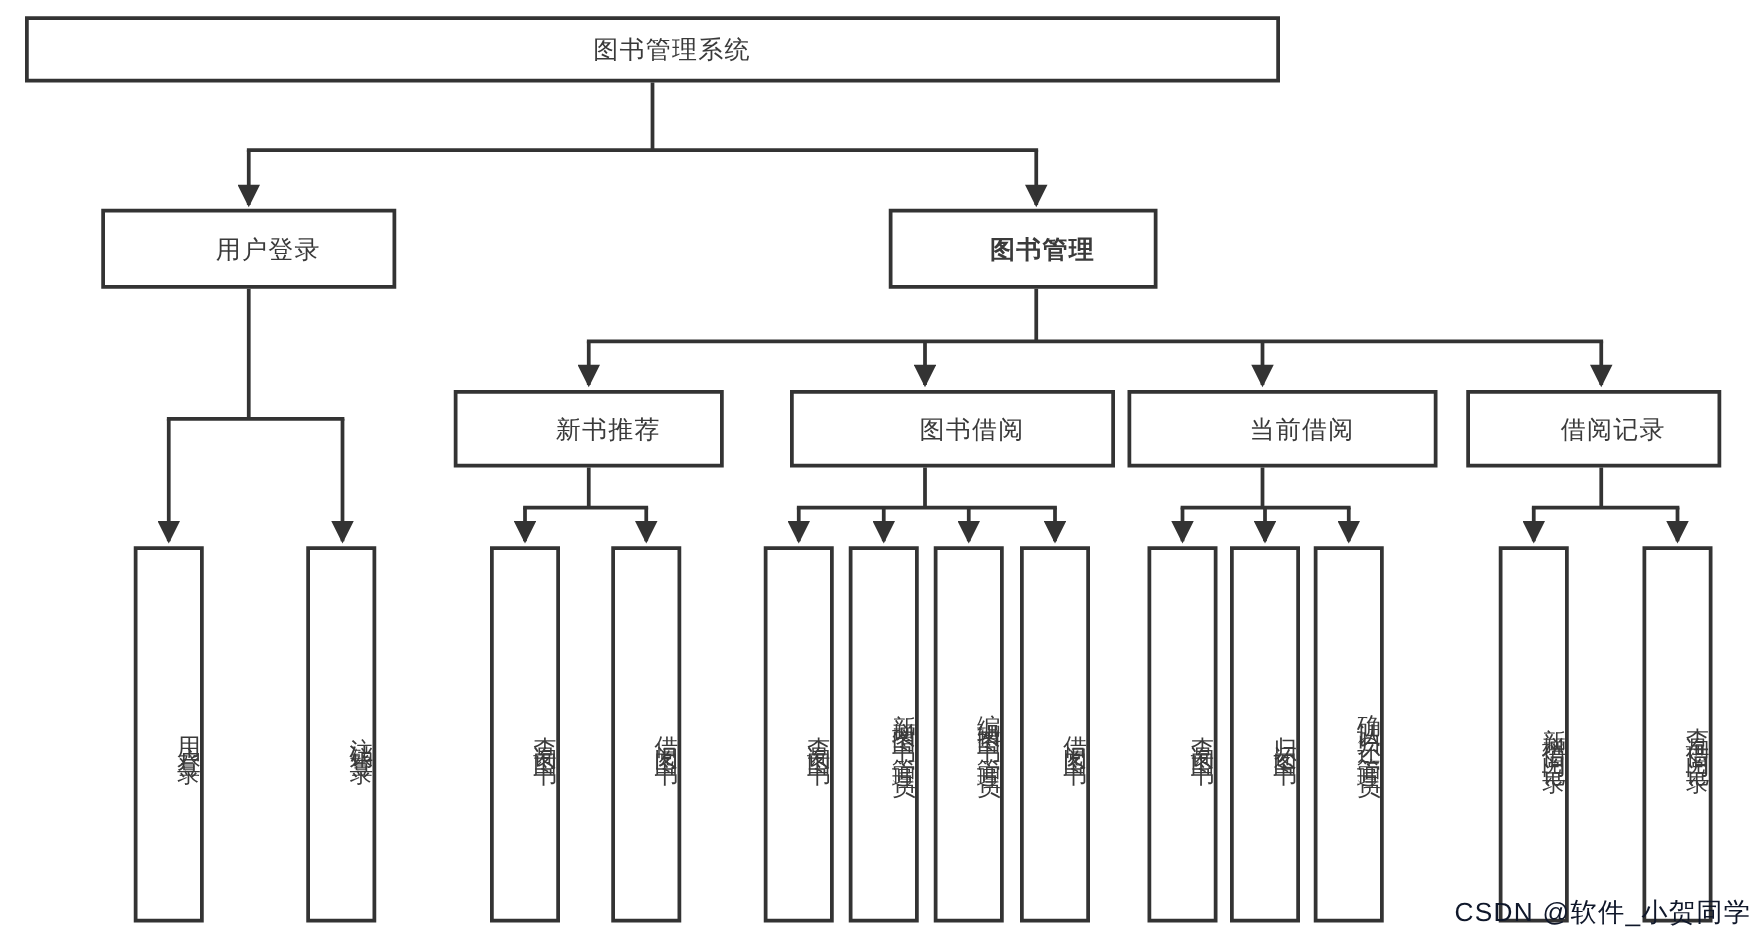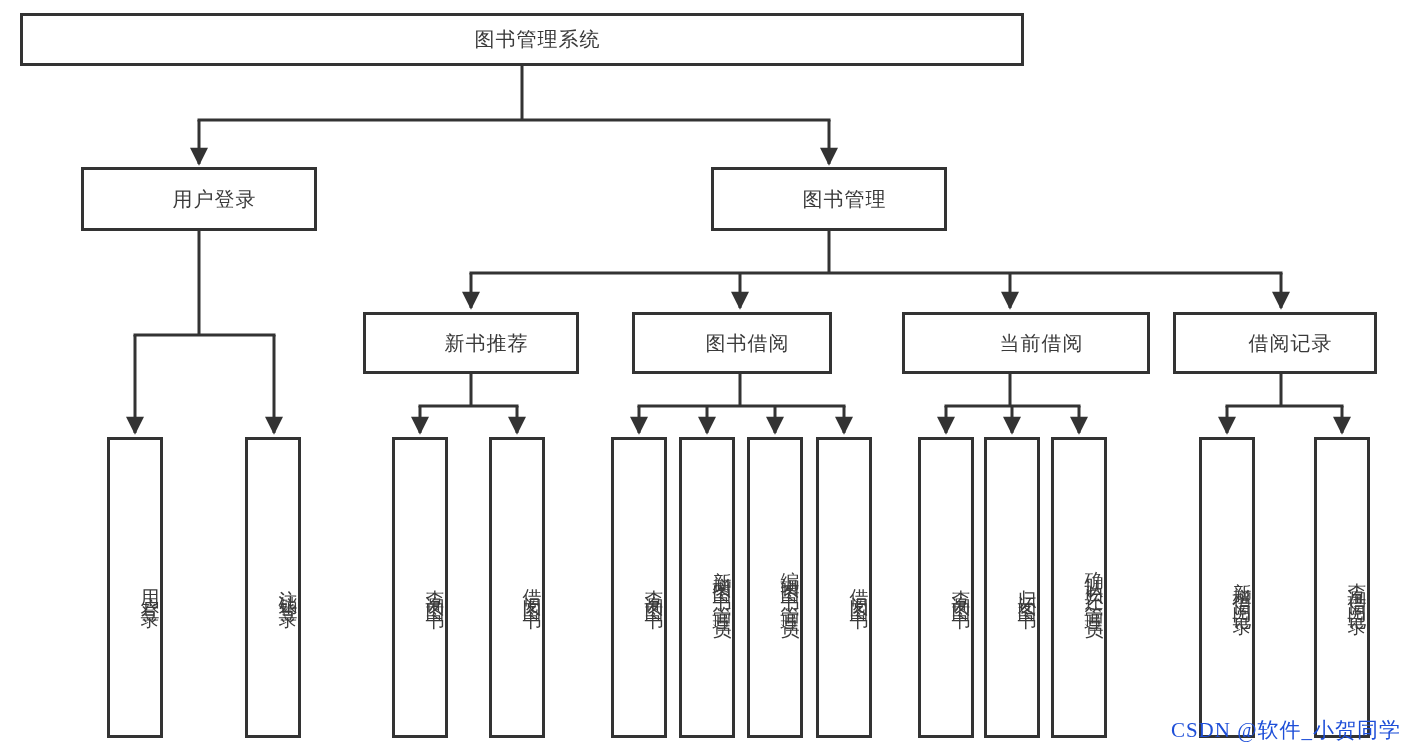--- a/index.html
+++ b/index.html
@@ -34,43 +34,42 @@
     writing-mode: vertical-rl;
     text-orientation: mixed;
     font-size: 19px;
     letter-spacing: 7px;
     line-height: 1;
   }
   
   .n-root   { left: 20px;   top: 13px;  width: 1004px; height: 53px; }
   
   .n-login  { left: 81px;   top: 167px; width: 236px;  height: 64px; }
-  .n-mgmt   { left: 711px;  top: 167px; width: 236px;  height: 64px; }
+  .n-mgmt   { left: 711px;  top: 167px; width: 215px;  height: 64px; font-weight: bold; }
   
   .n-g0     { left: 363px;  top: 312px; width: 216px;  height: 62px; }
-  .n-g1     { left: 632px;  top: 312px; width: 200px;  height: 62px; }
+  .n-g1     { left: 632px;  top: 312px; width: 260px;  height: 62px; }
   .n-g2     { left: 902px;  top: 312px; width: 248px;  height: 62px; }
   .n-g3     { left: 1173px; top: 312px; width: 204px;  height: 62px; }
   
   .leaf     { top: 437px; height: 301px; width: 56px; }
   .l-a0 { left: 107px; }  .l-a1 { left: 245px; }
   .l-b0 { left: 392px; }  .l-b1 { left: 489px; }
   .l-c0 { left: 611px; }  .l-c1 { left: 679px; } .l-c2 { left: 747px; } .l-c3 { left: 816px; }
   .l-d0 { left: 918px; }  .l-d1 { left: 984px; } .l-d2 { left: 1051px; }
   .l-e0 { left: 1199px; } .l-e1 { left: 1314px; }
   #watermark {
     position: absolute;
     right: 4px;
     bottom: 3px;
     font-size: 21px;
-    color: #1d4ed8;
+    color: #0f172a;
     z-index: 5;
     white-space: nowrap;
     letter-spacing: 1px;
-    font-family: Liberation Serif, serif;
   }
 </style>
 </head>
 <body>
 
 <div id="canvas">
 
   <svg id="wires" viewBox="0 0 1405 747" xmlns="http://www.w3.org/2000/svg">
     <defs>
       <marker id="ah" viewBox="0 0 10 10" refX="9" refY="5" markerWidth="8" markerHeight="6" orient="auto">

